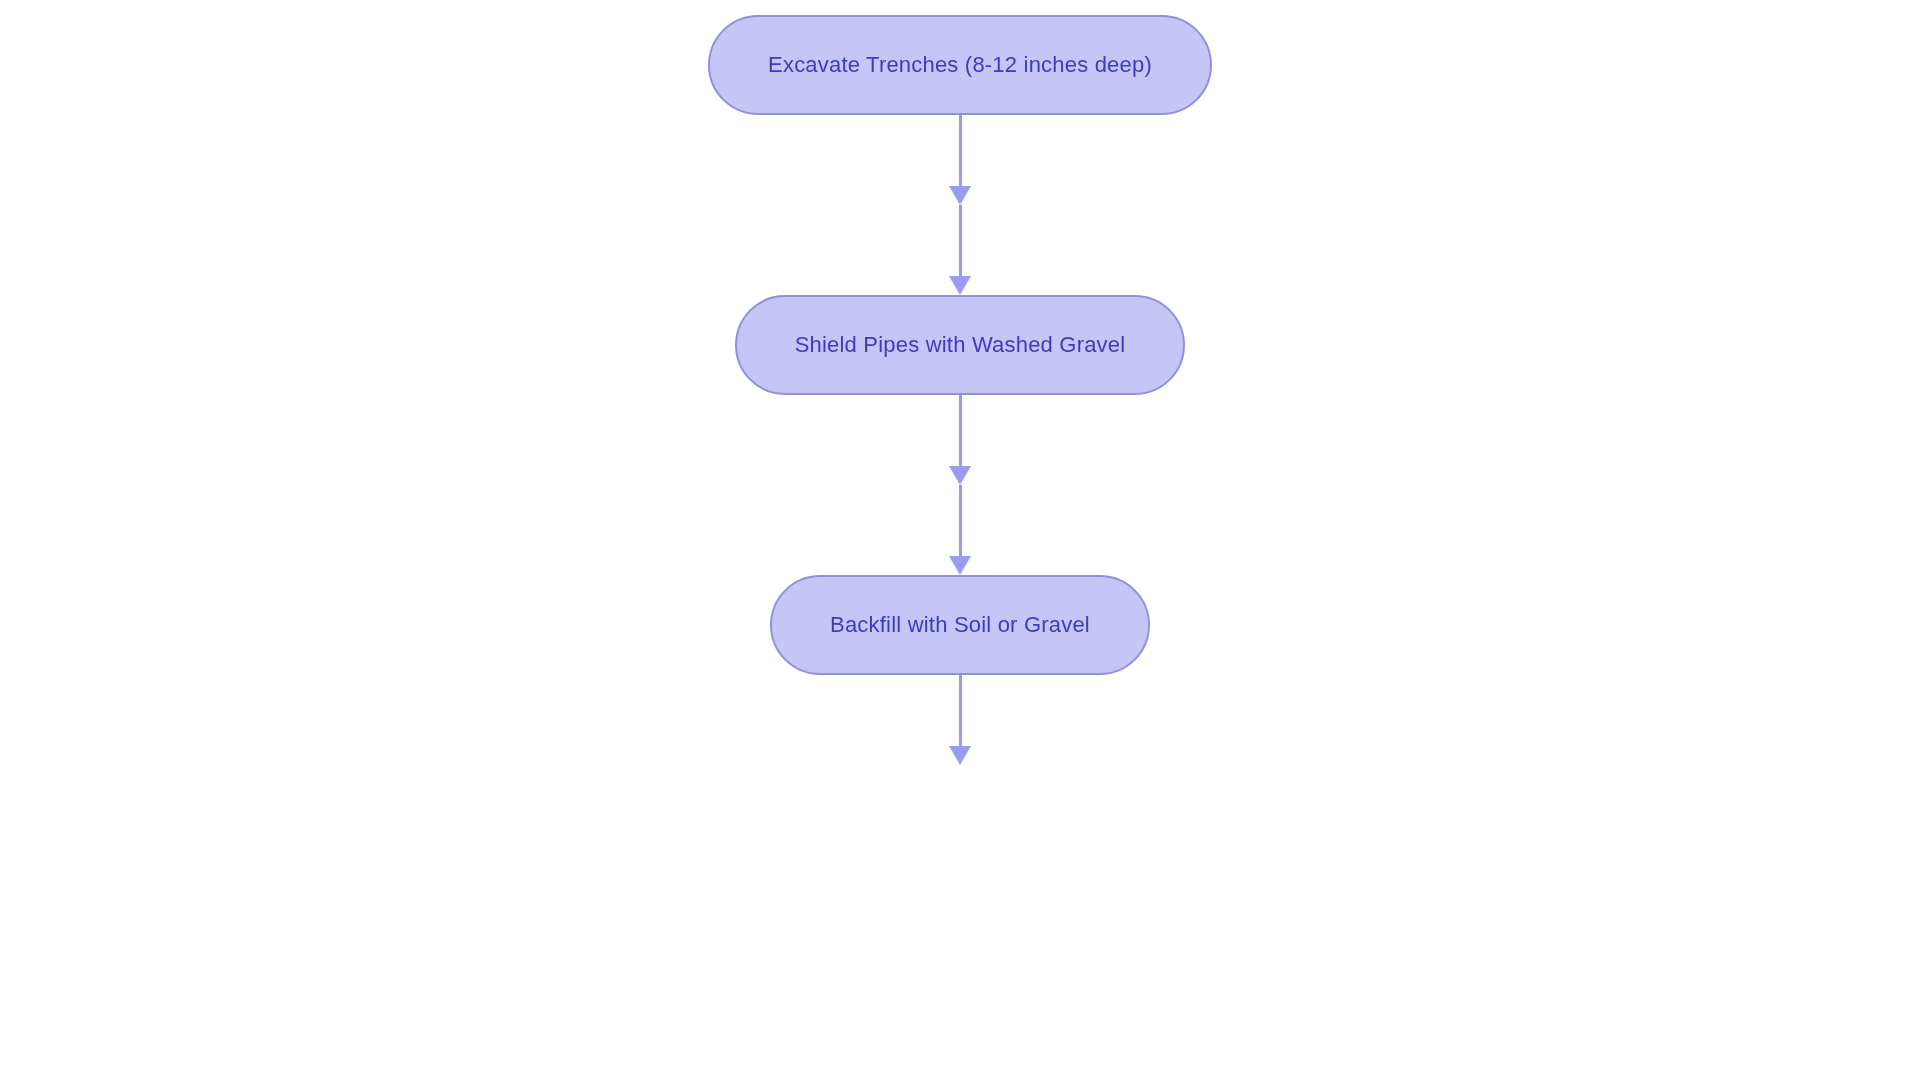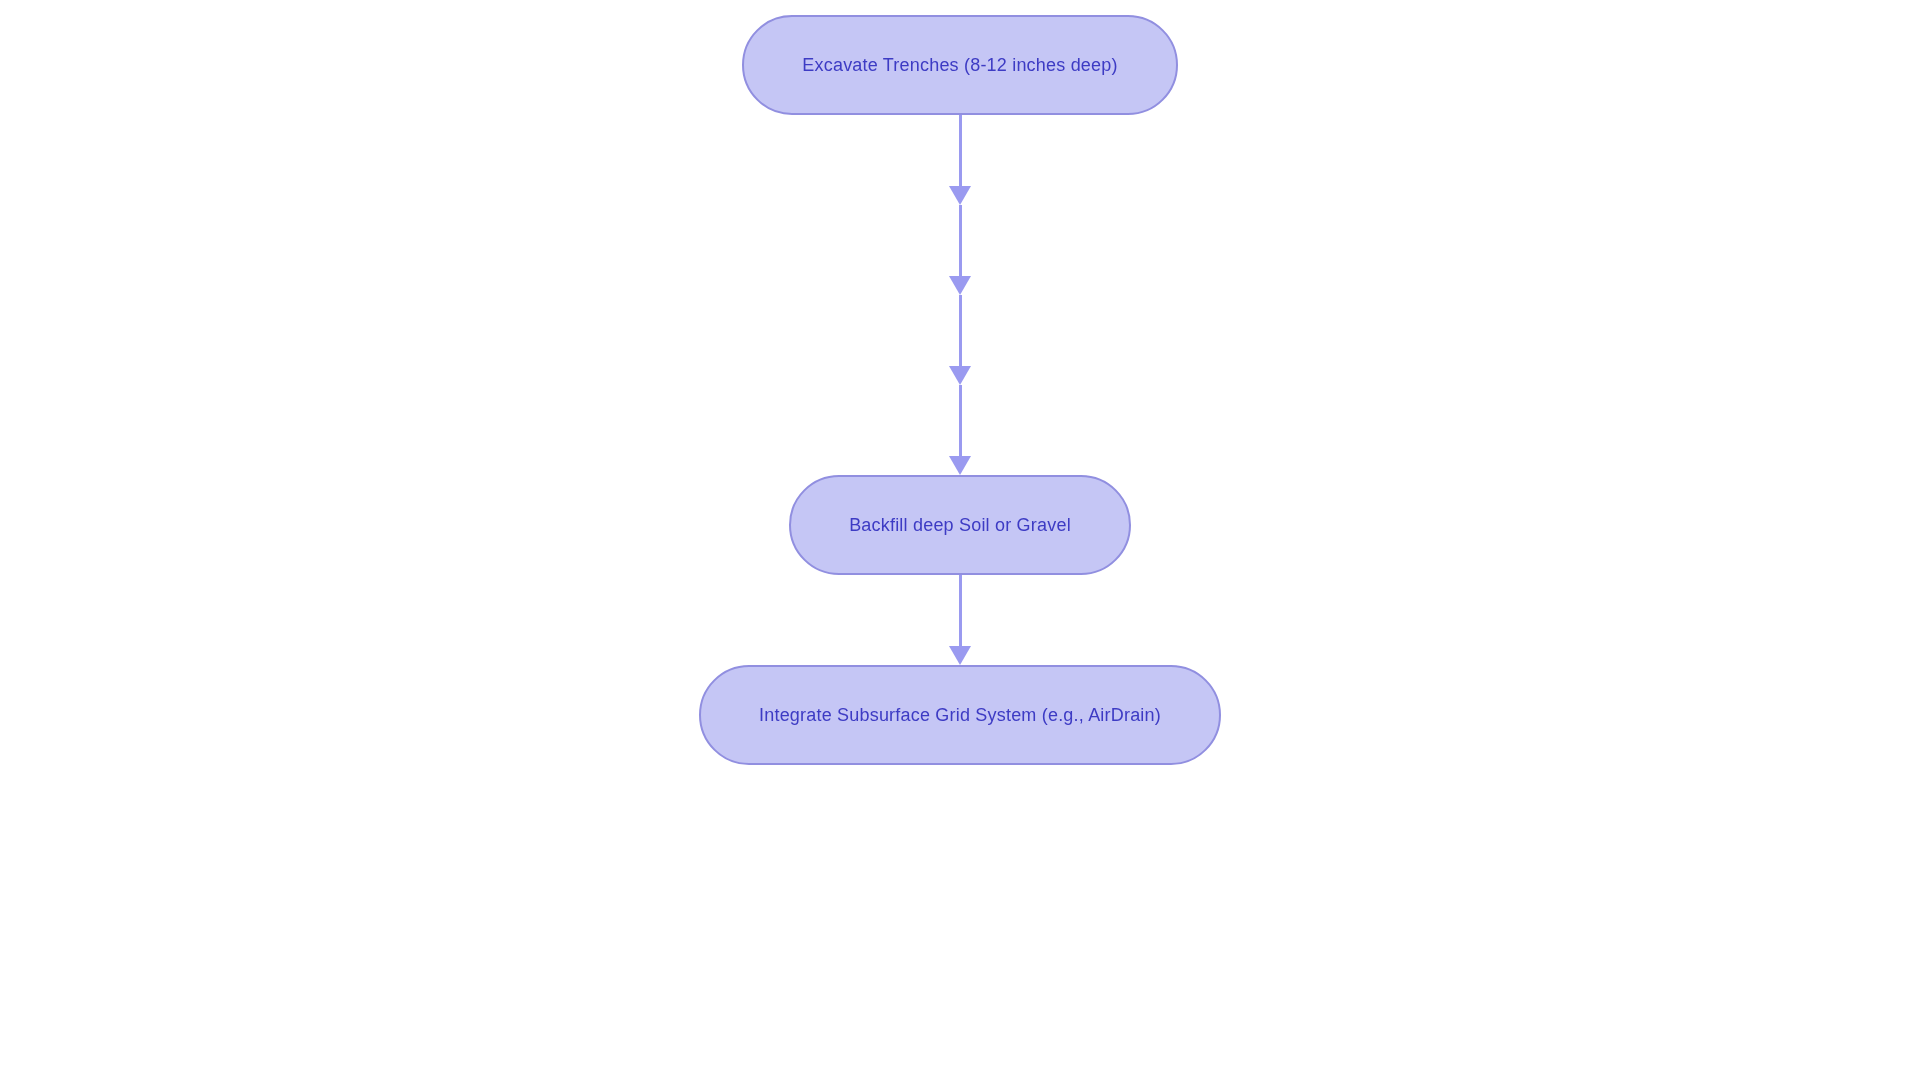--- a/index.html
+++ b/index.html
@@ -26,21 +26,21 @@
     padding: 0 58px;
     border-radius: 50px;
     background: var(--node_fill, #c5c6f5);
     border: 2px solid var(--node_border, #918fe0);
     display: flex;
     align-items: center;
     justify-content: center;
     flex: 0 0 auto;
   }
   .node-label {
-    font-size: 18px;
+    font-size: 22px;
     letter-spacing: 0.2px;
     color: var(--text_color, #3d3bc4);
     white-space: nowrap;
   }
   .arrow {
     height: 90px;
     flex: 0 0 auto;
     display: flex;
     flex-direction: column;
     align-items: center;
@@ -71,38 +71,38 @@
     <div class="arrow-line"></div>
     <div class="arrow-head"></div>
   </div>
 
 
   <div class="arrow">
     <div class="arrow-line"></div>
     <div class="arrow-head"></div>
   </div>
 
+  <div class="node">
+    <span class="node-label">Shield Pipes with Washed Gravel</span>
+  </div>
 
   <div class="arrow">
     <div class="arrow-line"></div>
     <div class="arrow-head"></div>
   </div>
 
 
   <div class="arrow">
     <div class="arrow-line"></div>
     <div class="arrow-head"></div>
   </div>
 
   <div class="node">
-    <span class="node-label">Backfill deep Soil or Gravel</span>
+    <span class="node-label">Backfill with Soil or Gravel</span>
   </div>
 
   <div class="arrow">
     <div class="arrow-line"></div>
     <div class="arrow-head"></div>
   </div>
 
-  <div class="node">
-    <span class="node-label">Integrate Subsurface Grid System (e.g., AirDrain)</span>
-  </div>
 
 </div>
 
 </body></html>

